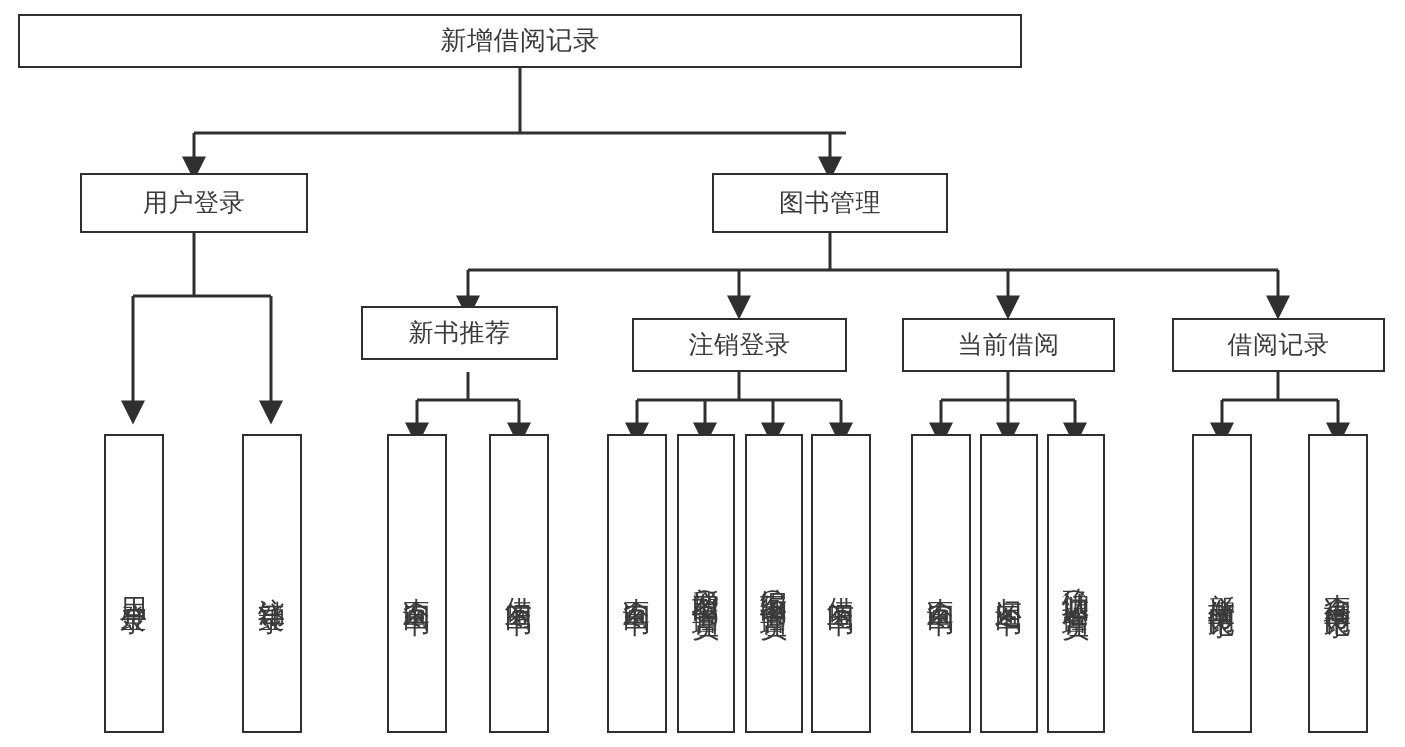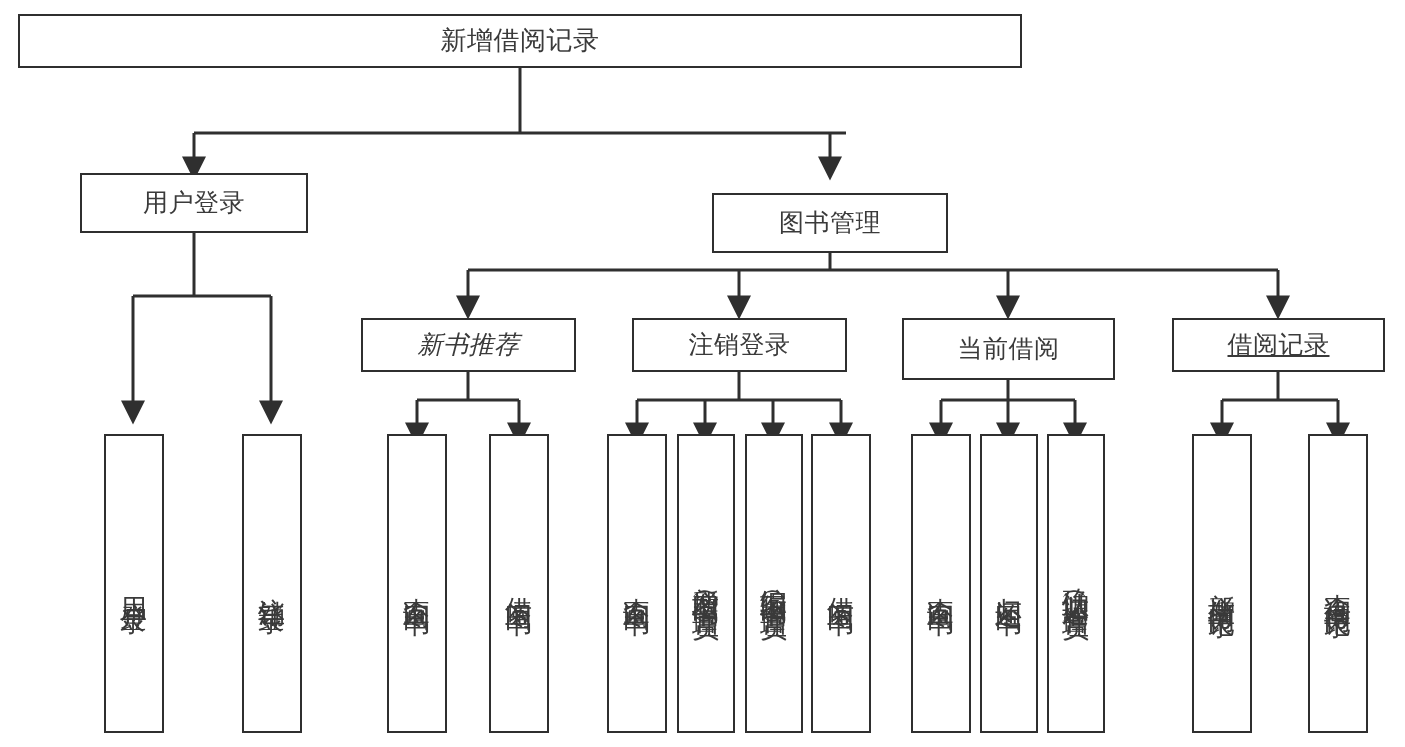--- a/index.html
+++ b/index.html
@@ -130,37 +130,37 @@
   </svg>
 
   <div class="node h-node root" style="left:18px; top:14px; width:1004px; height:54px;">
     <span class="node-label">新增借阅记录</span>
   </div>
 
   <div class="node h-node" style="left:80px; top:173px; width:228px; height:60px;">
     <span class="node-label">用户登录</span>
   </div>
 
-  <div class="node h-node" style="left:712px; top:173px; width:236px; height:60px;margin-top:20px;">
+  <div class="node h-node" style="left:712px; top:173px; width:236px; height:60px;">
     <span class="node-label">图书管理</span>
   </div>
 
-  <div class="node h-node" style="left:361px; top:318px; width:215px; height:54px;font-style:italic;">
+  <div class="node h-node" style="left:361px; top:306px; width:197px; height:54px;">
     <span class="node-label">新书推荐</span>
   </div>
 
   <div class="node h-node" style="left:632px; top:318px; width:215px; height:54px;">
     <span class="node-label">注销登录</span>
   </div>
 
-  <div class="node h-node" style="left:902px; top:318px; width:213px; height:62px;">
+  <div class="node h-node" style="left:902px; top:318px; width:213px; height:54px;">
     <span class="node-label">当前借阅</span>
   </div>
 
-  <div class="node h-node" style="left:1172px; top:318px; width:213px; height:54px;text-decoration:underline;">
+  <div class="node h-node" style="left:1172px; top:318px; width:213px; height:54px;">
     <span class="node-label">借阅记录</span>
   </div>
 
   <div class="node v-node" style="left:104px; top:434px; width:60px; height:299px;">
     <span class="node-label">用户登录</span>
   </div>
 
   <div class="node v-node" style="left:242px; top:434px; width:60px; height:299px;">
     <span class="node-label">注销登录</span>
   </div>

